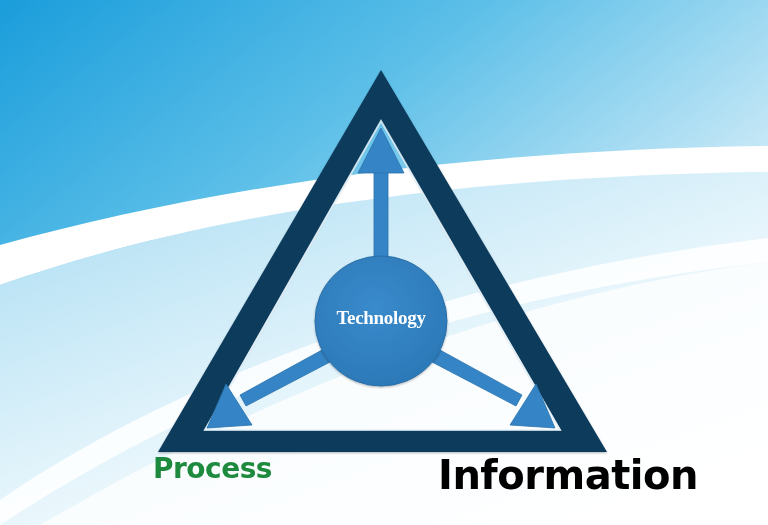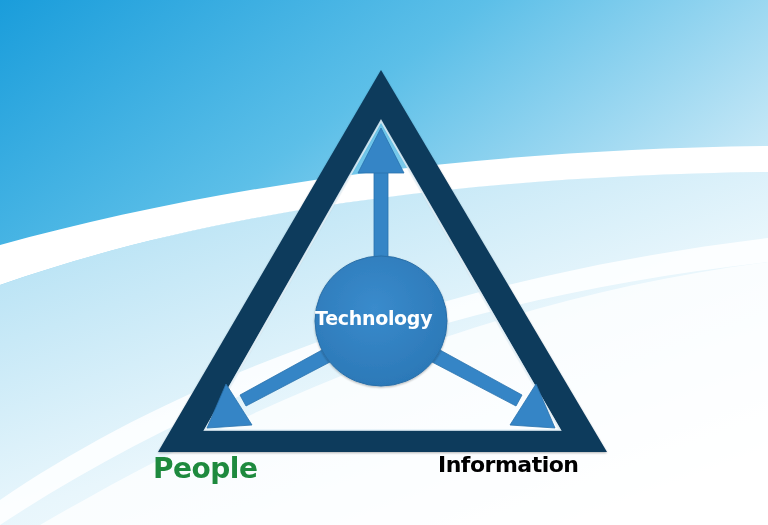--- a/index.html
+++ b/index.html
@@ -11,24 +11,24 @@
     #stage { position: absolute; left: 0; top: 0; width: 768px; height: 525px; }
     .label {
       position: absolute;
       font-family: "DejaVu Sans", sans-serif;
       font-weight: bold;
       white-space: nowrap;
       letter-spacing: -0.5px;
     }
     #label-people { left: 333px; top: 30px; font-size: 28px; color: #000000; }
     #label-process { left: 153px; top: 452px; font-size: 28px; }
-    #label-information { left: 438px; top: 452px; font-size: 22px; color: #000000; }
+    #label-information { left: 438px; top: 452px; font-size: 40px; color: #000000; }
     #label-technology {
-      left: 315px; top: 307px; width: 132px; 
-      font-size: 19px; color: #ffffff; letter-spacing: -0.3px;
+      left: 315px; top: 307px; width: 132px; text-align: center;
+      font-size: 19px; color: #ffffff; letter-spacing: -0.3px; font-family: Liberation Serif, serif;
     }
   </style>
 </head>
 <body>
 
 <div id="stage">
   <svg width="768" height="525" viewBox="0 0 768 525" xmlns="http://www.w3.org/2000/svg">
     <defs>
       <linearGradient id="bgGrad" x1="0" y1="0" x2="1" y2="0.9">
         <stop offset="0" stop-color="#1a9ddb"></stop>
@@ -81,15 +81,15 @@
       <polygon points="207,428 226,384 252,425"></polygon>
 
       <polygon points="440,350 432,362 516,406 522,395"></polygon>
       <polygon points="555,428 536,384 510,425"></polygon>
     </g>
 
     <ellipse cx="381" cy="321" rx="66" ry="65" fill="url(#circGrad)" stroke="#2a6fa8" stroke-width="1" filter="url(#soft)"></ellipse>
   </svg>
 
   <div class="label" id="label-technology" style="color: rgb(255, 255, 255);">Technology</div>
-  <div class="label" id="label-process" style="color: rgb(30, 138, 62);">People</div>
+  <div class="label" id="label-process" style="color: rgb(30, 138, 62);">Process</div>
   <div class="label" id="label-information" style="color: rgb(0, 0, 0);">Information</div>
 </div>
 
 </body></html>

